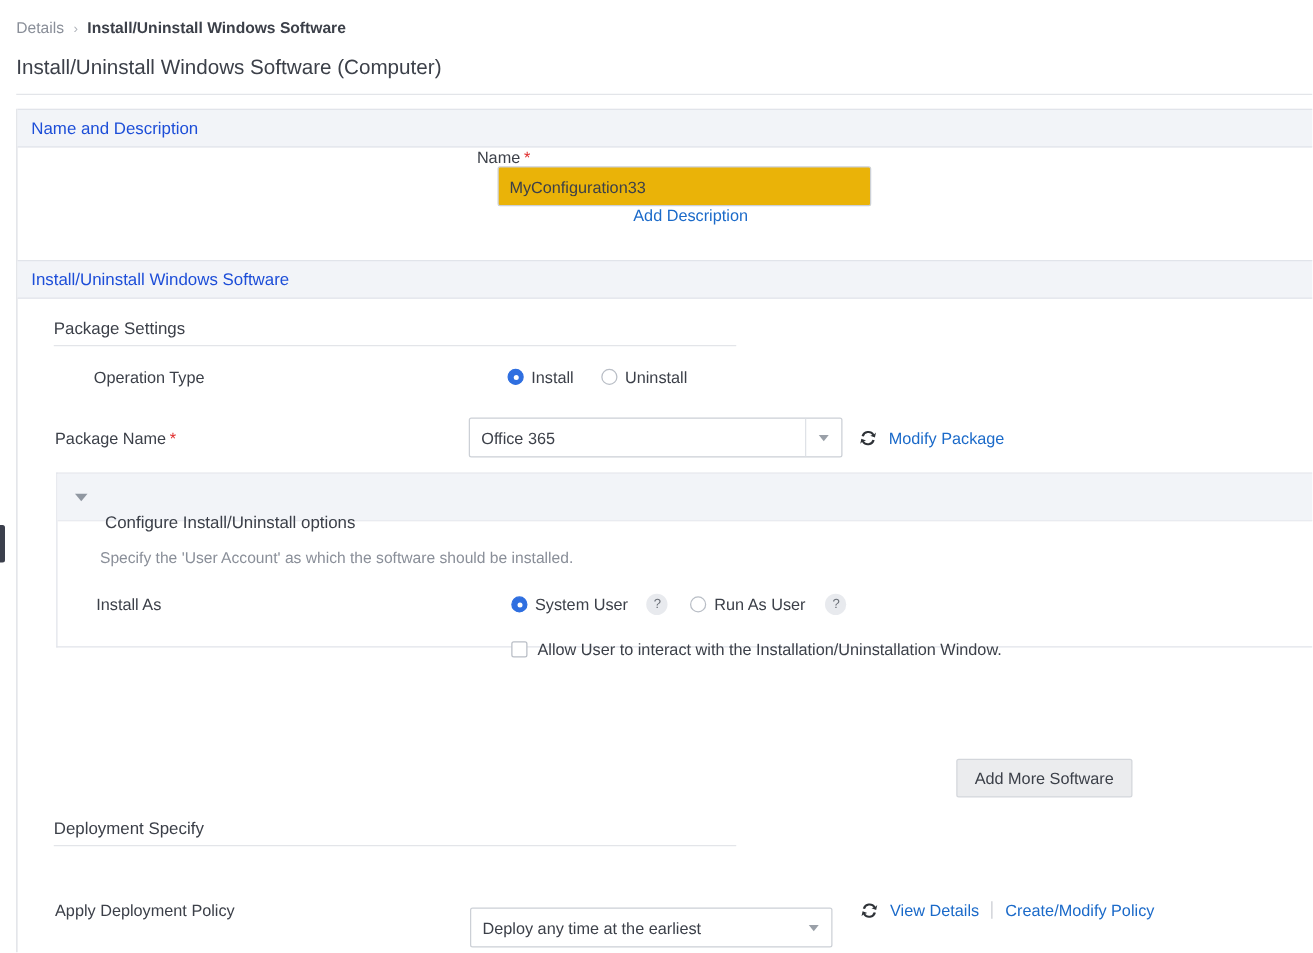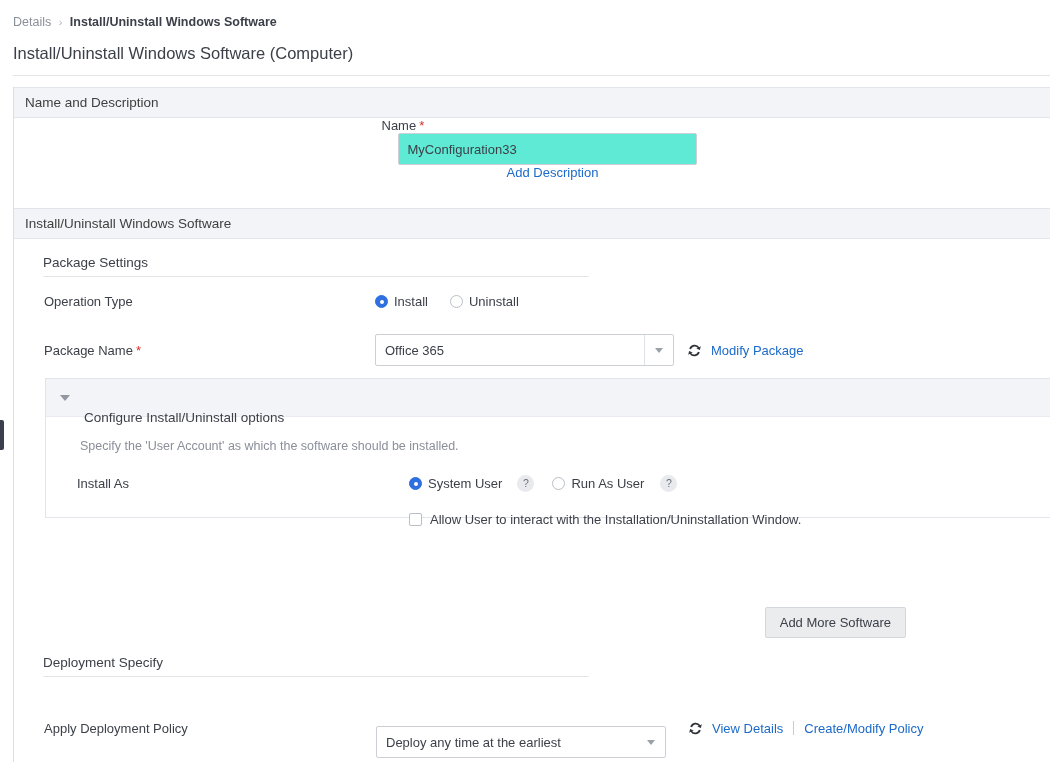--- a/index.html
+++ b/index.html
@@ -80,21 +80,21 @@
   }
 
   .section-bar {
     background: #f2f4f8;
     border-top: 1px solid #e1e4ea;
     border-bottom: 1px solid #e1e4ea;
     height: 29px;
     line-height: 29px;
     padding-left: 11px;
     font-size: 13.5px;
-    color: #404040;
+    color: #1d4ed8;
     white-space: nowrap;
   }
 
   
   .row {
     display: flex;
     align-items: center;
     position: relative;
   }
   .row-label {
@@ -107,21 +107,21 @@
     margin-left: 3px;
     font-size: 13px;
   }
 
   
   .text-input {
     box-sizing: border-box;
     height: 32px;
     border: 1px solid #ccd0d6;
     border-radius: 2px;
-    background: #5eead4;
+    background: #eab308;
     font-family: "Liberation Sans", sans-serif;
     font-size: 13px;
     color: #3c4049;
     padding: 0 9px;
     outline: none;
   }
   .select-box {
     box-sizing: border-box;
     height: 32px;
     border: 1px solid #ccd0d6;
@@ -333,21 +333,21 @@
     </div>
     <input class="text-input" style="width: 299px;" value="MyConfiguration33">
     <a class="link" style="margin-left:11px;">Add Description</a>
   </div>
 
   <div class="section-bar">Install/Uninstall Windows Software</div>
 
   <div class="sub-head" style="position:absolute;left:29px;top:168px;width:546px;">Package Settings</div>
 
   <div class="row" style="position:absolute;left:30px;top:207px;">
-    <div class="row-label" style="width:331px;">Operation Type</div>
+    <div class="row-label" style="width:331px;margin-left:31px;">Operation Type</div>
     <div class="radio-group">
       <div class="radio-item">
         <span class="radio checked"></span>
         <span class="radio-label">Install</span>
       </div>
       <div class="radio-item" style="margin-left:22px;">
         <span class="radio"></span>
         <span class="radio-label">Uninstall</span>
       </div>
     </div>

